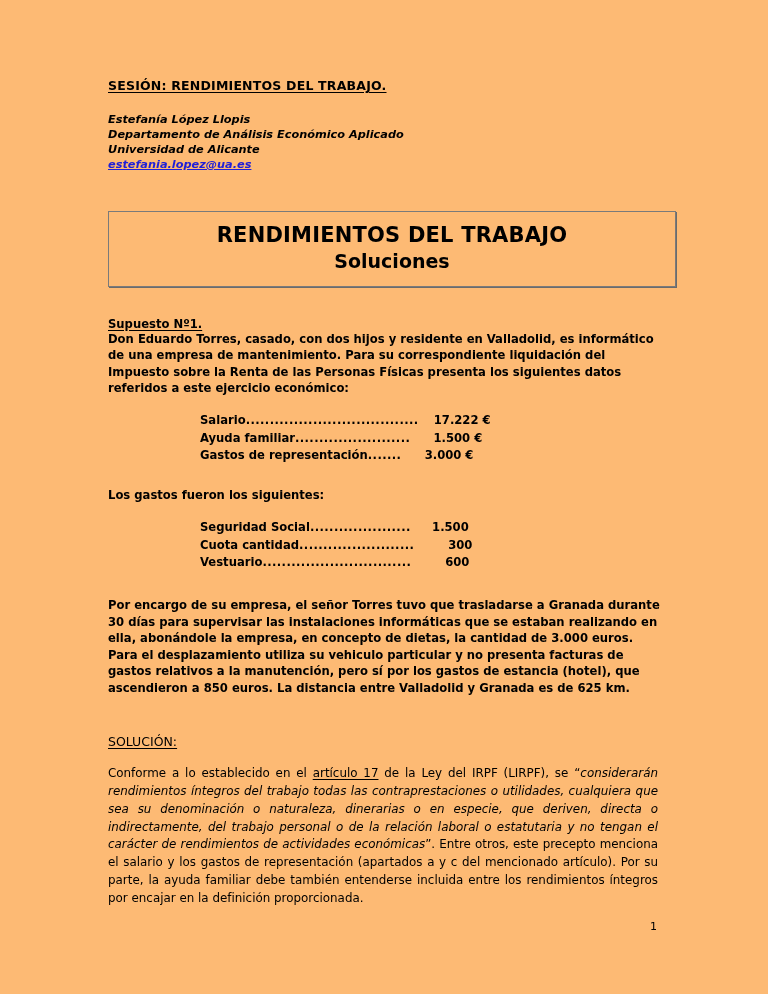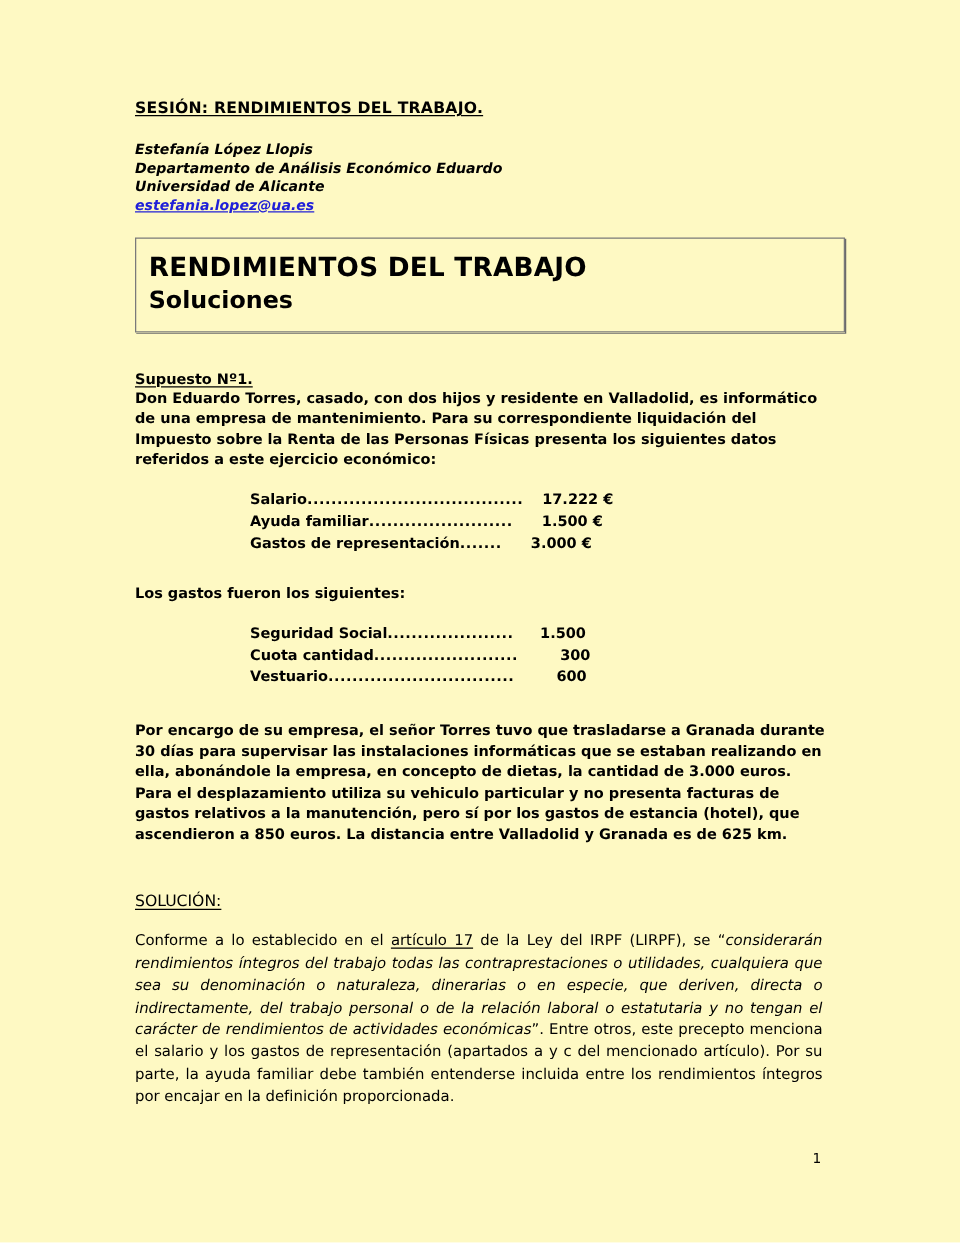--- a/index.html
+++ b/index.html
@@ -9,21 +9,21 @@
     background: #ffffff;
   }
   body {
     font-family: "DejaVu Sans", sans-serif;
     color: #000000;
   }
   .page {
     position: relative;
     width: 768px;
     height: 994px;
-    background: #fef9c3;
+    background: #fdba74;
     overflow: hidden;
     box-sizing: border-box;
   }
   .content {
     position: absolute;
     left: 108px;
     top: 78px;
     width: 560px;
   }
 
@@ -48,24 +48,25 @@
   .email-link {
     color: #2020d8;
     text-decoration: underline;
     font-weight: bold;
     font-style: italic;
     font-size: 11.3px;
   }
 
   
   .title-box {
-    margin-top: 18px;
+    margin-top: 39px;
     border: 1px solid #7a7a7a;
     box-shadow: 1px 1px 0 0 #6b6b6b;
     padding: 11px 10px 13px 10px;
+    text-align: center;
     box-sizing: border-box;
     width: 568px;
   }
   .title-main {
     font-size: 21px;
     font-weight: bold;
     line-height: 1.2;
     letter-spacing: 0.2px;
   }
   .title-sub {
@@ -152,21 +153,21 @@
 </head>
 <body>
 
 <div class="page">
   <div class="content">
 
     <h1 class="doc-session-title">SESIÓN: RENDIMIENTOS DEL TRABAJO.</h1>
 
     <div class="author-block">
       <div>Estefanía López Llopis</div>
-      <div>Departamento de Análisis Económico Eduardo</div>
+      <div>Departamento de Análisis Económico Aplicado</div>
       <div>Universidad de Alicante</div>
       <div><a class="email-link" href="#">estefania.lopez@ua.es</a></div>
     </div>
 
     <div class="title-box">
       <div class="title-main">RENDIMIENTOS DEL TRABAJO</div>
       <div class="title-sub">Soluciones</div>
     </div>
 
     <div class="case-label">Supuesto Nº1.</div>

